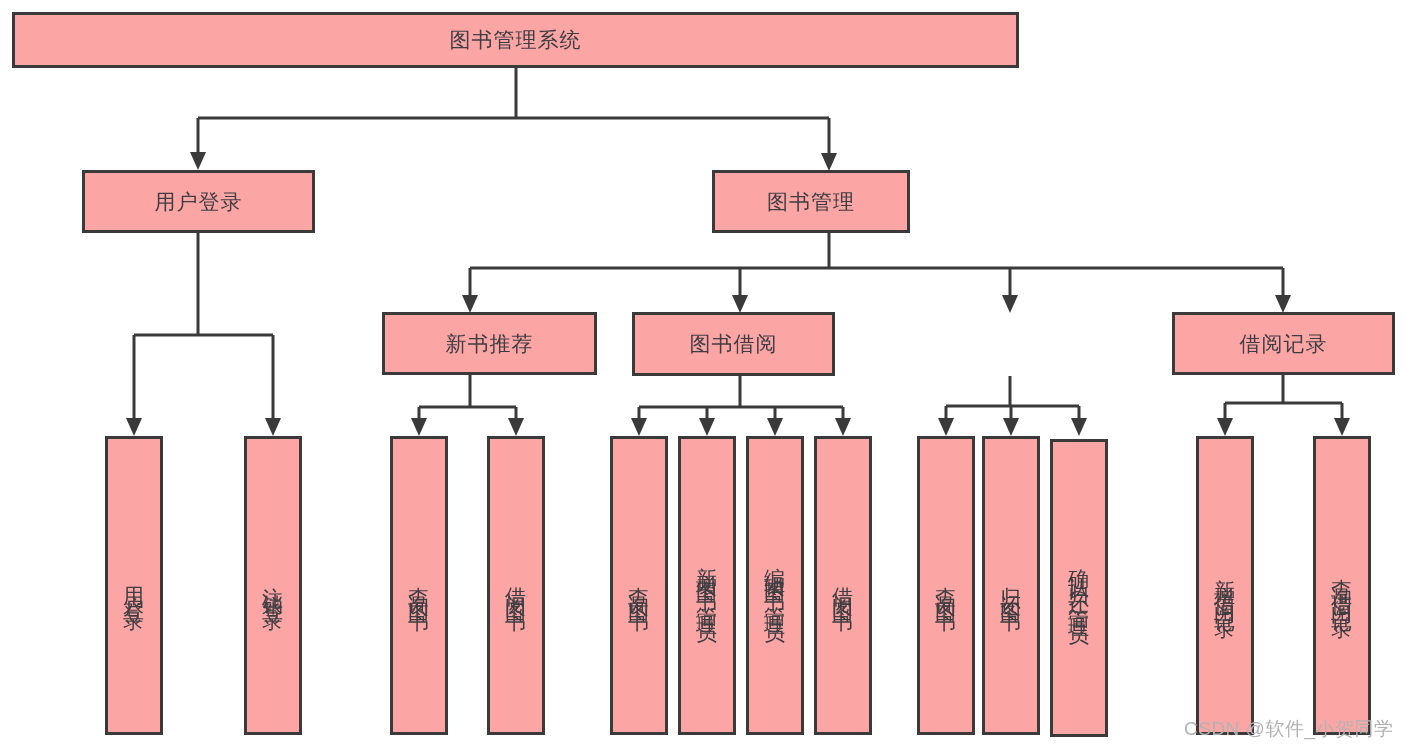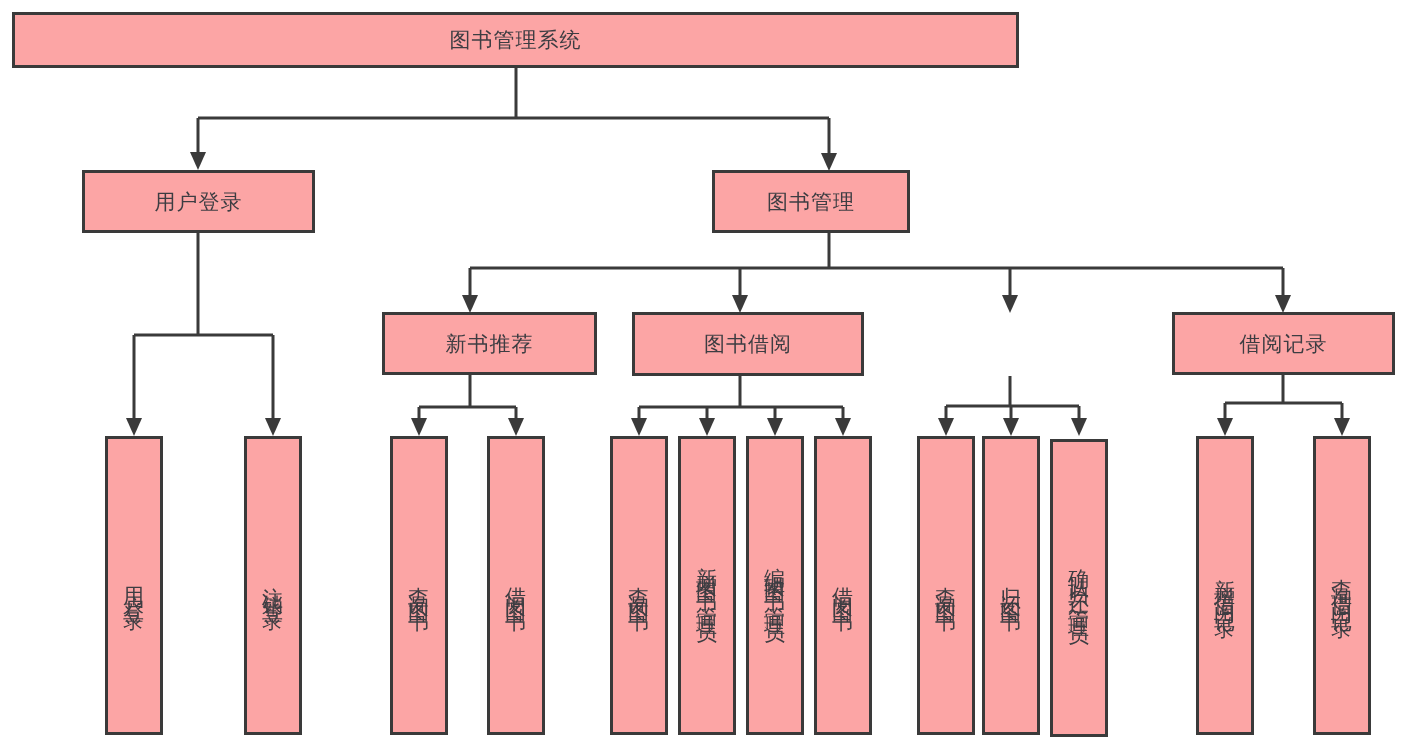--- a/index.html
+++ b/index.html
@@ -126,21 +126,21 @@
   <div class="node" style="left:82px; top:170px; width:233px; height:63px;">
     <span>用户登录</span>
   </div>
   <div class="node" style="left:712px; top:170px; width:198px; height:63px;">
     <span>图书管理</span>
   </div>
 
   <div class="node" style="left:362px; top:312px; width:215px; height:63px;margin-left:20px;">
     <span>新书推荐</span>
   </div>
-  <div class="node" style="left:632px; top:312px; width:232px; height:64px;">
+  <div class="node" style="left:632px; top:312px; width:203px; height:64px;">
     <span>图书借阅</span>
   </div>
   <div class="node" style="left:1172px; top:312px; width:223px; height:63px;">
     <span>借阅记录</span>
   </div>
 
   <div class="node leaf" style="left:105px; top:436px; width:58px; height:299px;">
     <span class="vtext">用户登录</span>
   </div>
   <div class="node leaf" style="left:244px; top:436px; width:58px; height:299px;">
@@ -177,14 +177,15 @@
     <span class="vtext">确认归还（管理员）</span>
   </div>
 
   <div class="node leaf" style="left:1196px; top:436px; width:58px; height:299px;">
     <span class="vtext">新增借阅记录</span>
   </div>
   <div class="node leaf" style="left:1313px; top:436px; width:58px; height:299px;">
     <span class="vtext">查询借阅记录</span>
   </div>
 
+  <div class="watermark">CSDN @软件_小贺同学</div>
 
 </div>
 
 </body></html>

